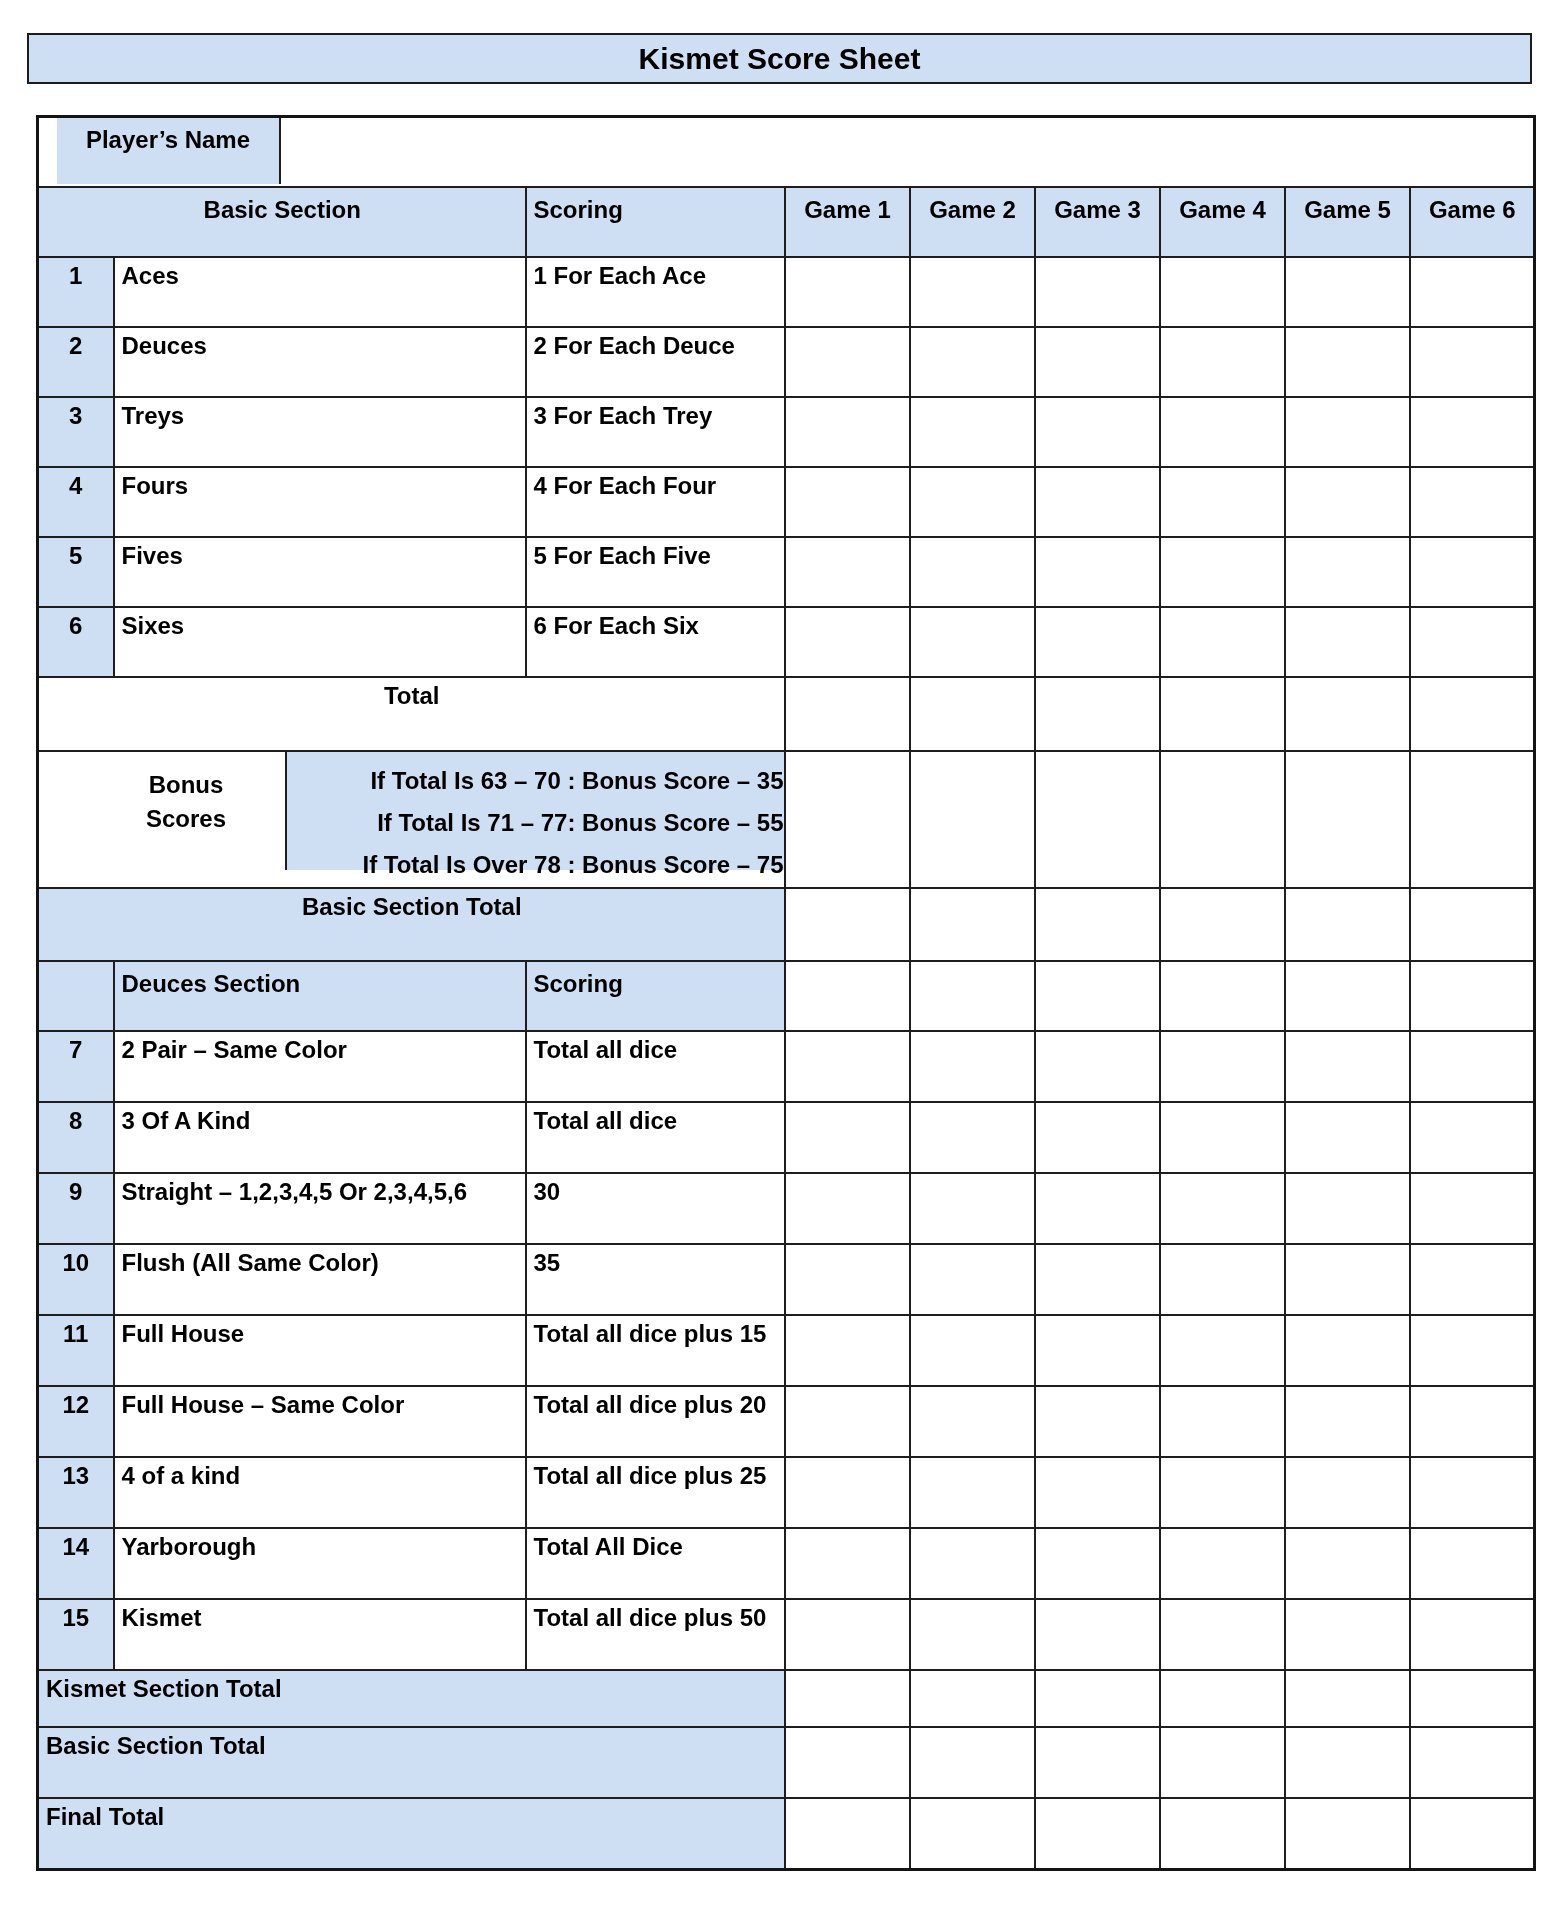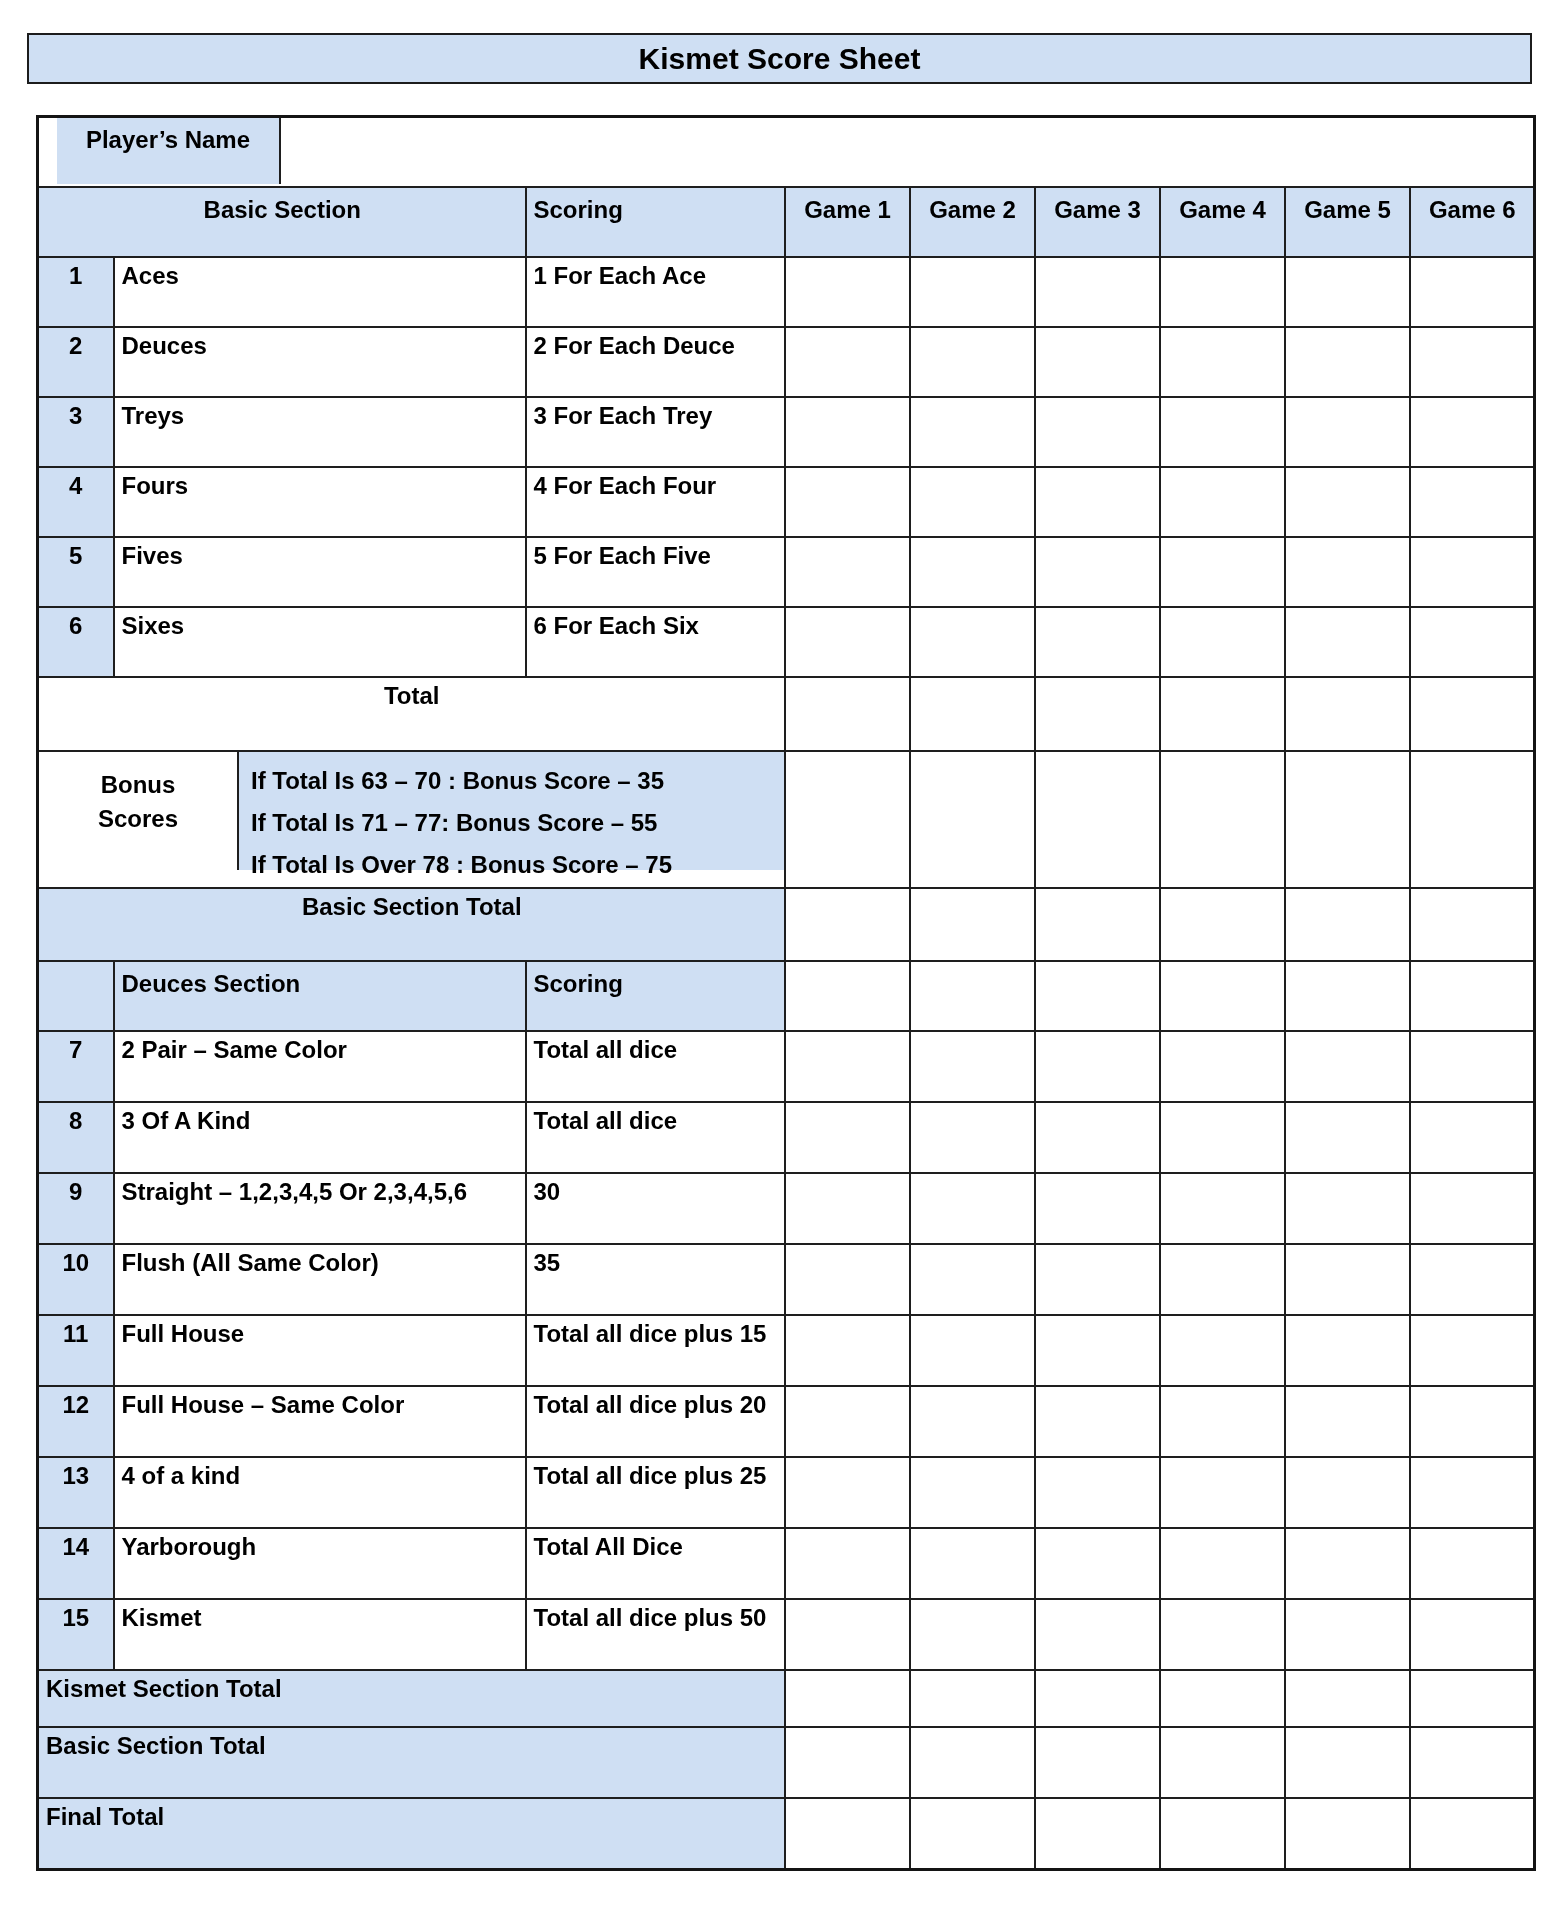--- a/index.html
+++ b/index.html
@@ -51,30 +51,30 @@
 
   .player-wrap{display:flex;height:66px;}
   .player-label{
     width:222px;border-right:2px solid #1e1e1e;
     background:var(--blue,#cfdff3);
     display:flex;justify-content:center;
     padding-top:8px;font-size:24px;margin-left:18px;
   }
   .player-input{flex:1;background:#fff;}
 
-  .bonus-wrap{display:flex;height:118px;}
+  .bonus-wrap{display:flex;height:118px;margin-left:48px;}
   .bonus-label{
     width:198px;border-right:2px solid #1e1e1e;background:#fff;
     display:flex;align-items:center;justify-content:center;
     padding-bottom:18px;text-align:center;
   }
   .bonus-label span{max-width:120px;white-space:normal;line-height:34px;}
   .bonus-rules{
     flex:1;background:var(--blue,#cfdff3);
-    padding:8px 0 0 12px;line-height:42px;
+    padding:8px 0 0 12px;line-height:42px;text-align:right;
   }
   .score-cell{background:#fff;}
   .ltotal{padding-left:7px;}
 </style>
 </head>
 <body>
 
 <div class="banner">
   <span>Kismet Score Sheet</span>
 </div>

